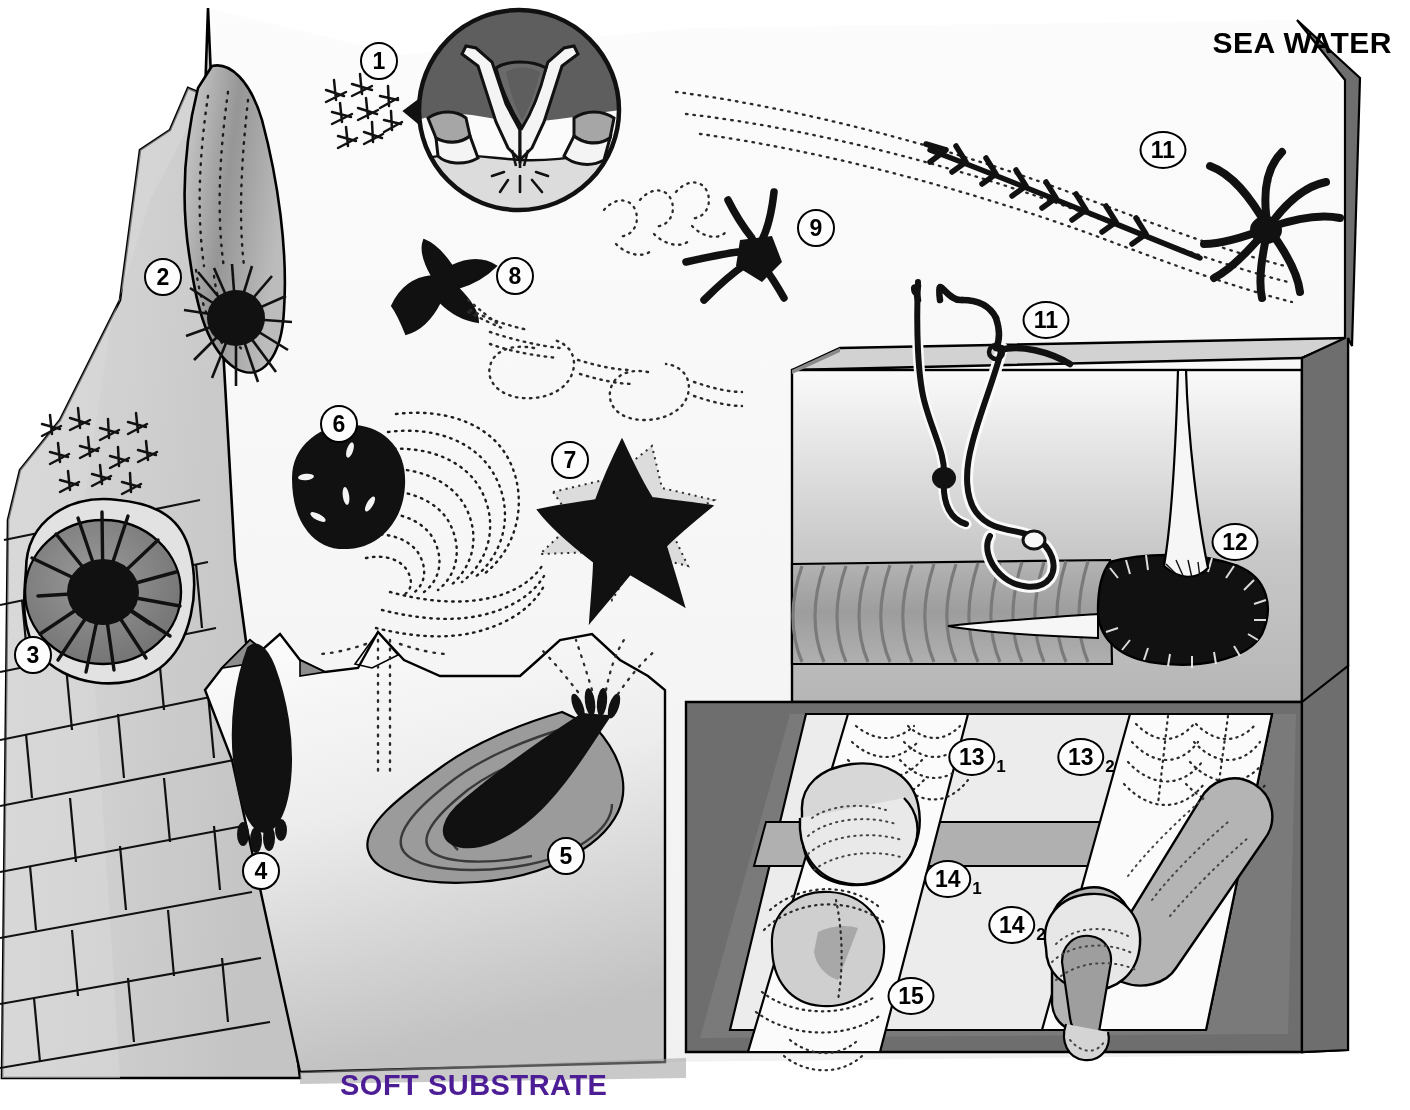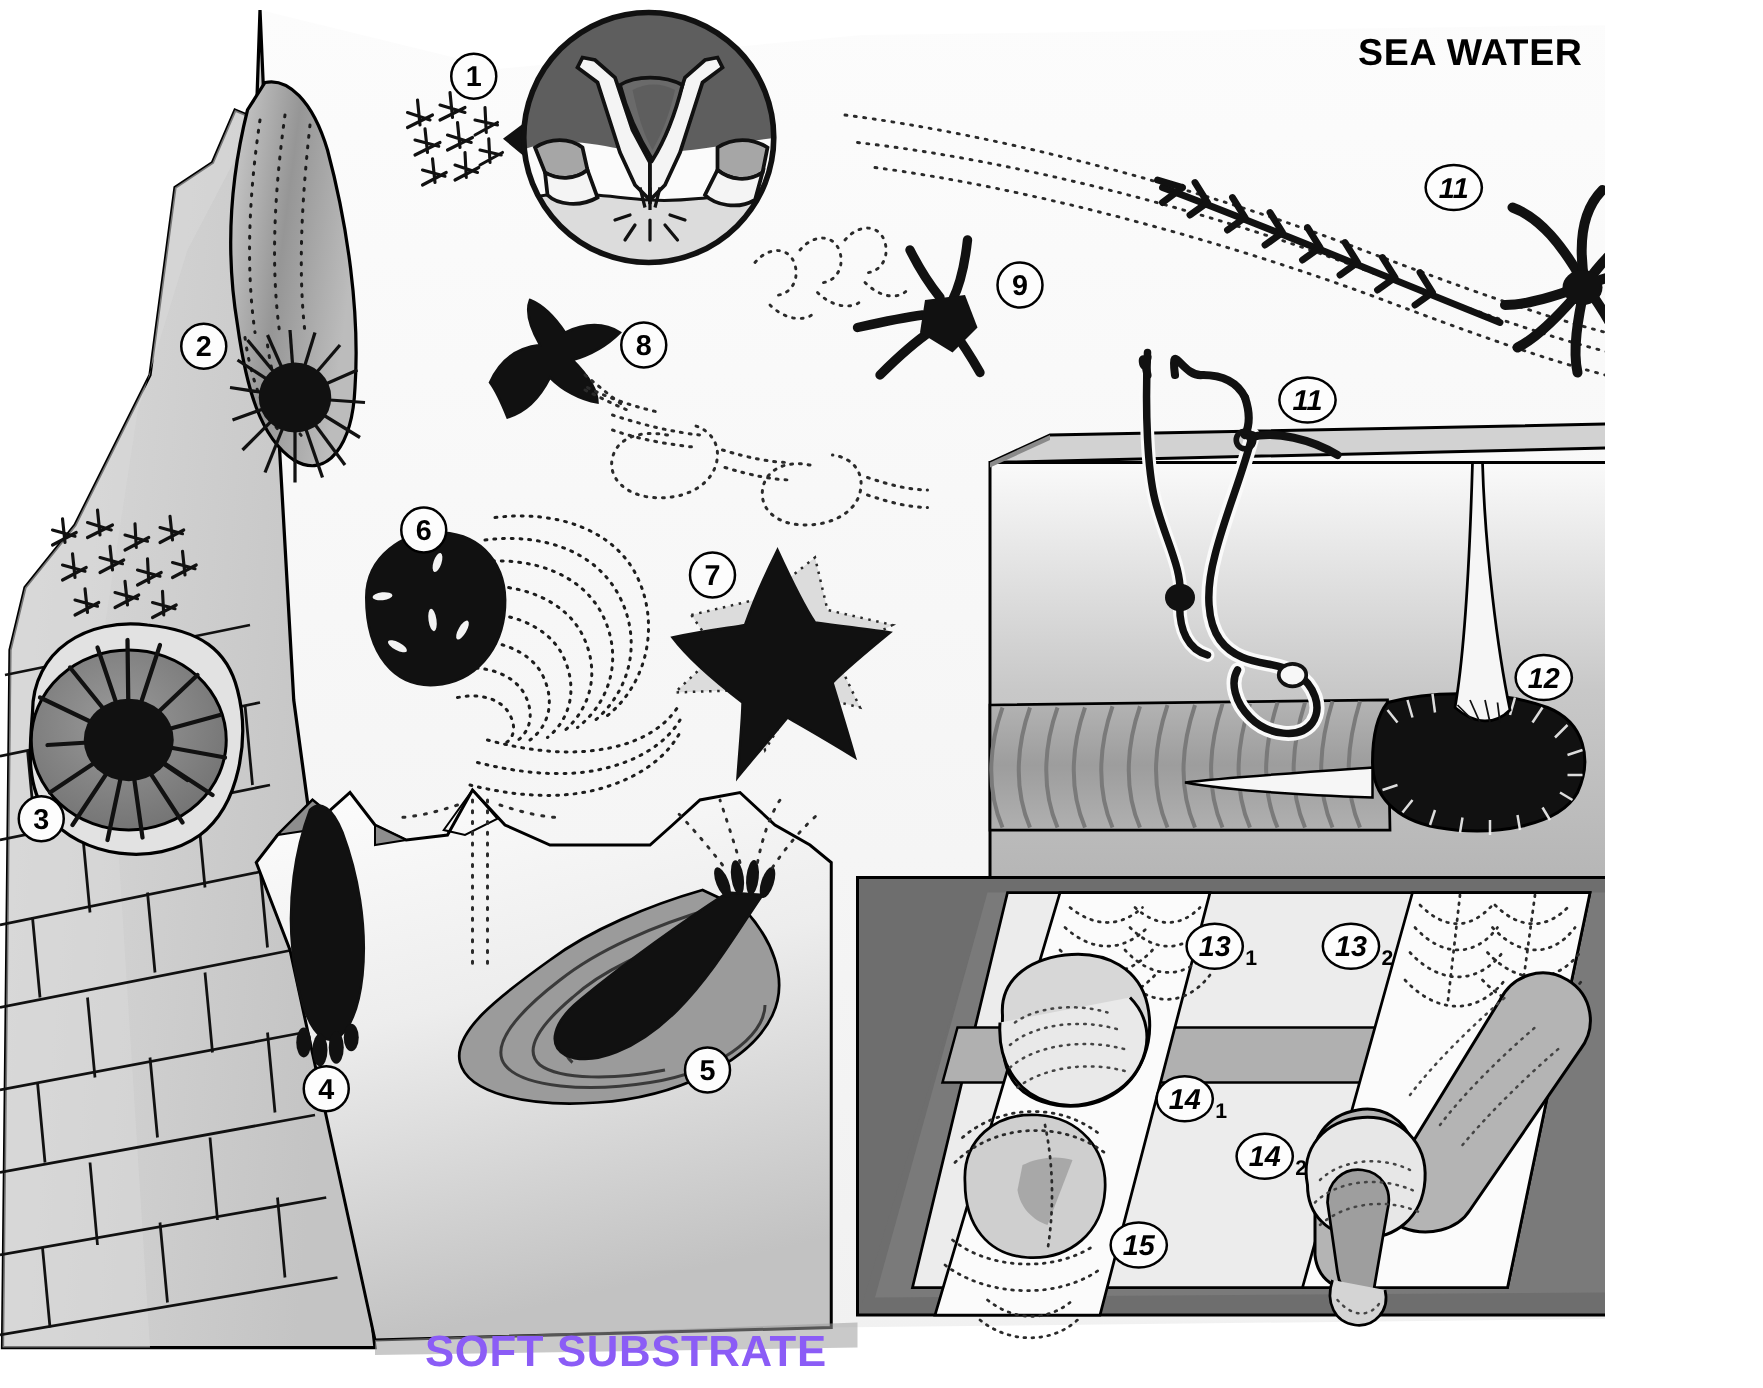--- a/index.html
+++ b/index.html
@@ -1,41 +1,41 @@
 <!DOCTYPE html>
 <html><head>
 <meta charset="utf-8">
 <title>Echinoderm Trace Diagram</title>
 <style>
   html,body{margin:0;padding:0;background:#fff;}
   body{font-family:"Liberation Sans",sans-serif;}
-  #stage{position:relative;width:1284px;height:1110px;background:#ffffff;overflow:hidden;}
+  #stage{position:relative;width:1410px;height:1110px;background:#ffffff;overflow:hidden;}
   #stage svg.layer{position:absolute;left:0;top:0;width:1410px;height:1110px;}
 
   .hdr{
     position:absolute;font-family:"Liberation Sans",sans-serif;
     font-weight:bold;letter-spacing:.5px;white-space:nowrap;
   }
   #lbl-sea{right:18px;top:26px;font-size:30px;color:#000;}
   #lbl-hard{left:16px;bottom:8px;font-size:29px;color:#111;}
-  #lbl-soft{left:340px;bottom:8px;font-size:35px;color:#8b5cf6;}
+  #lbl-soft{left:340px;bottom:8px;font-size:29px;color:#4c1d95;}
 
   .marker{
     position:absolute;display:flex;align-items:flex-end;
     transform:translate(-50%,-50%);
   }
   .marker .bub{
     width:38px;height:38px;border-radius:50%;
     background:#fdfdfd;border:2.6px solid #000;
     display:flex;align-items:center;justify-content:center;
     font-size:23px;font-weight:bold;color:#000;
     font-family:"Liberation Sans",sans-serif;line-height:1;
     box-sizing:border-box;
   }
-  .marker .bub.wide{width:47px;border-radius:50%/50%;font-style:italic;}
+  .marker .bub.wide{width:47px;border-radius:50%/50%;}
   .marker .sub{
     font-size:17px;font-weight:bold;color:#000;
     margin-left:1px;margin-bottom:-1px;
     font-family:"Liberation Sans",sans-serif;
   }
 </style>
 </head>
 <body>
 
 <div id="stage">

